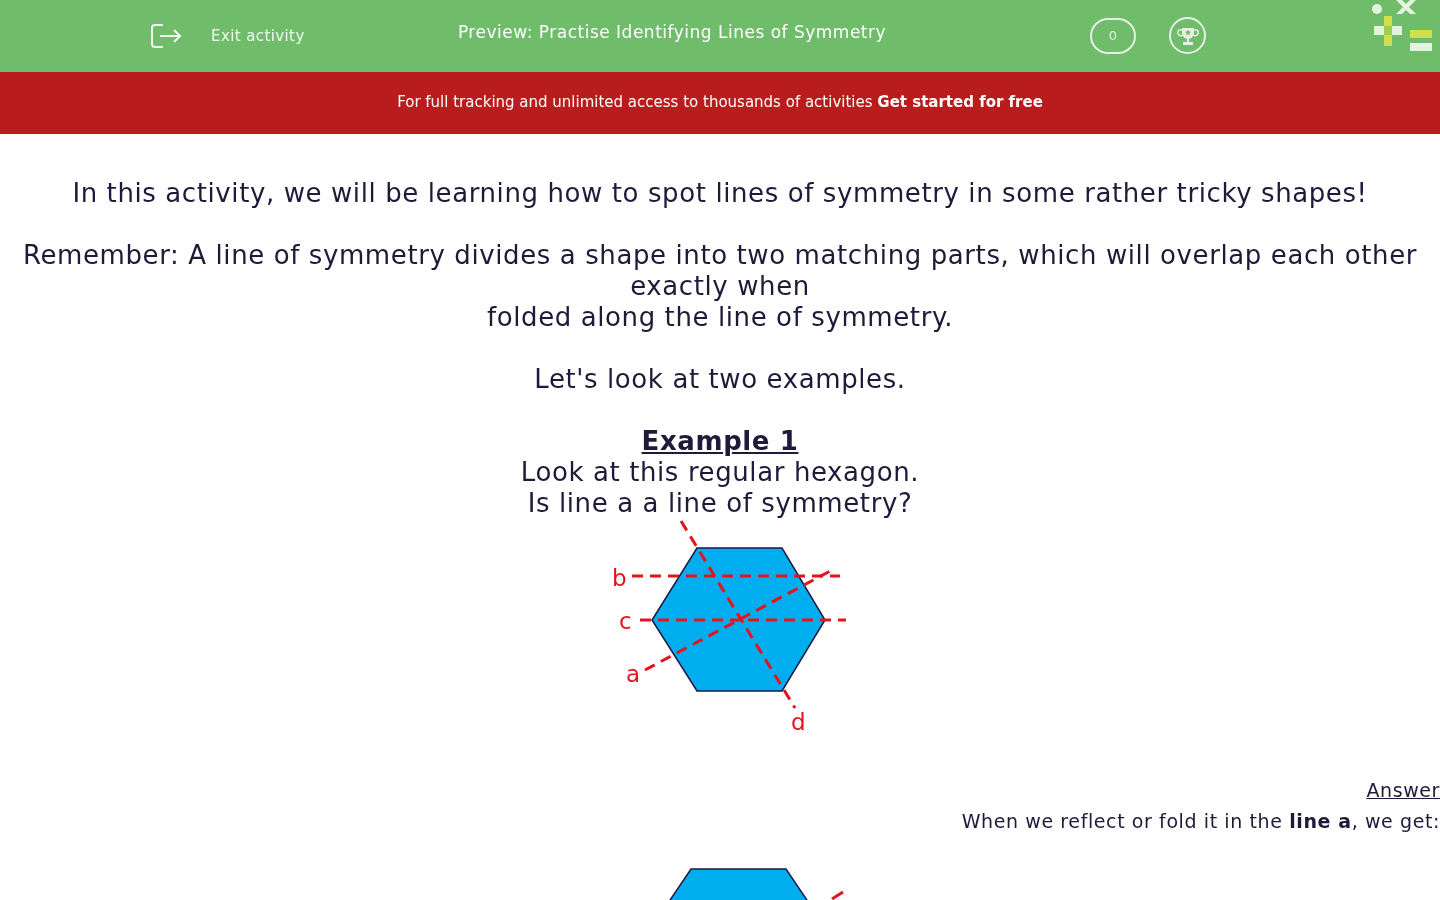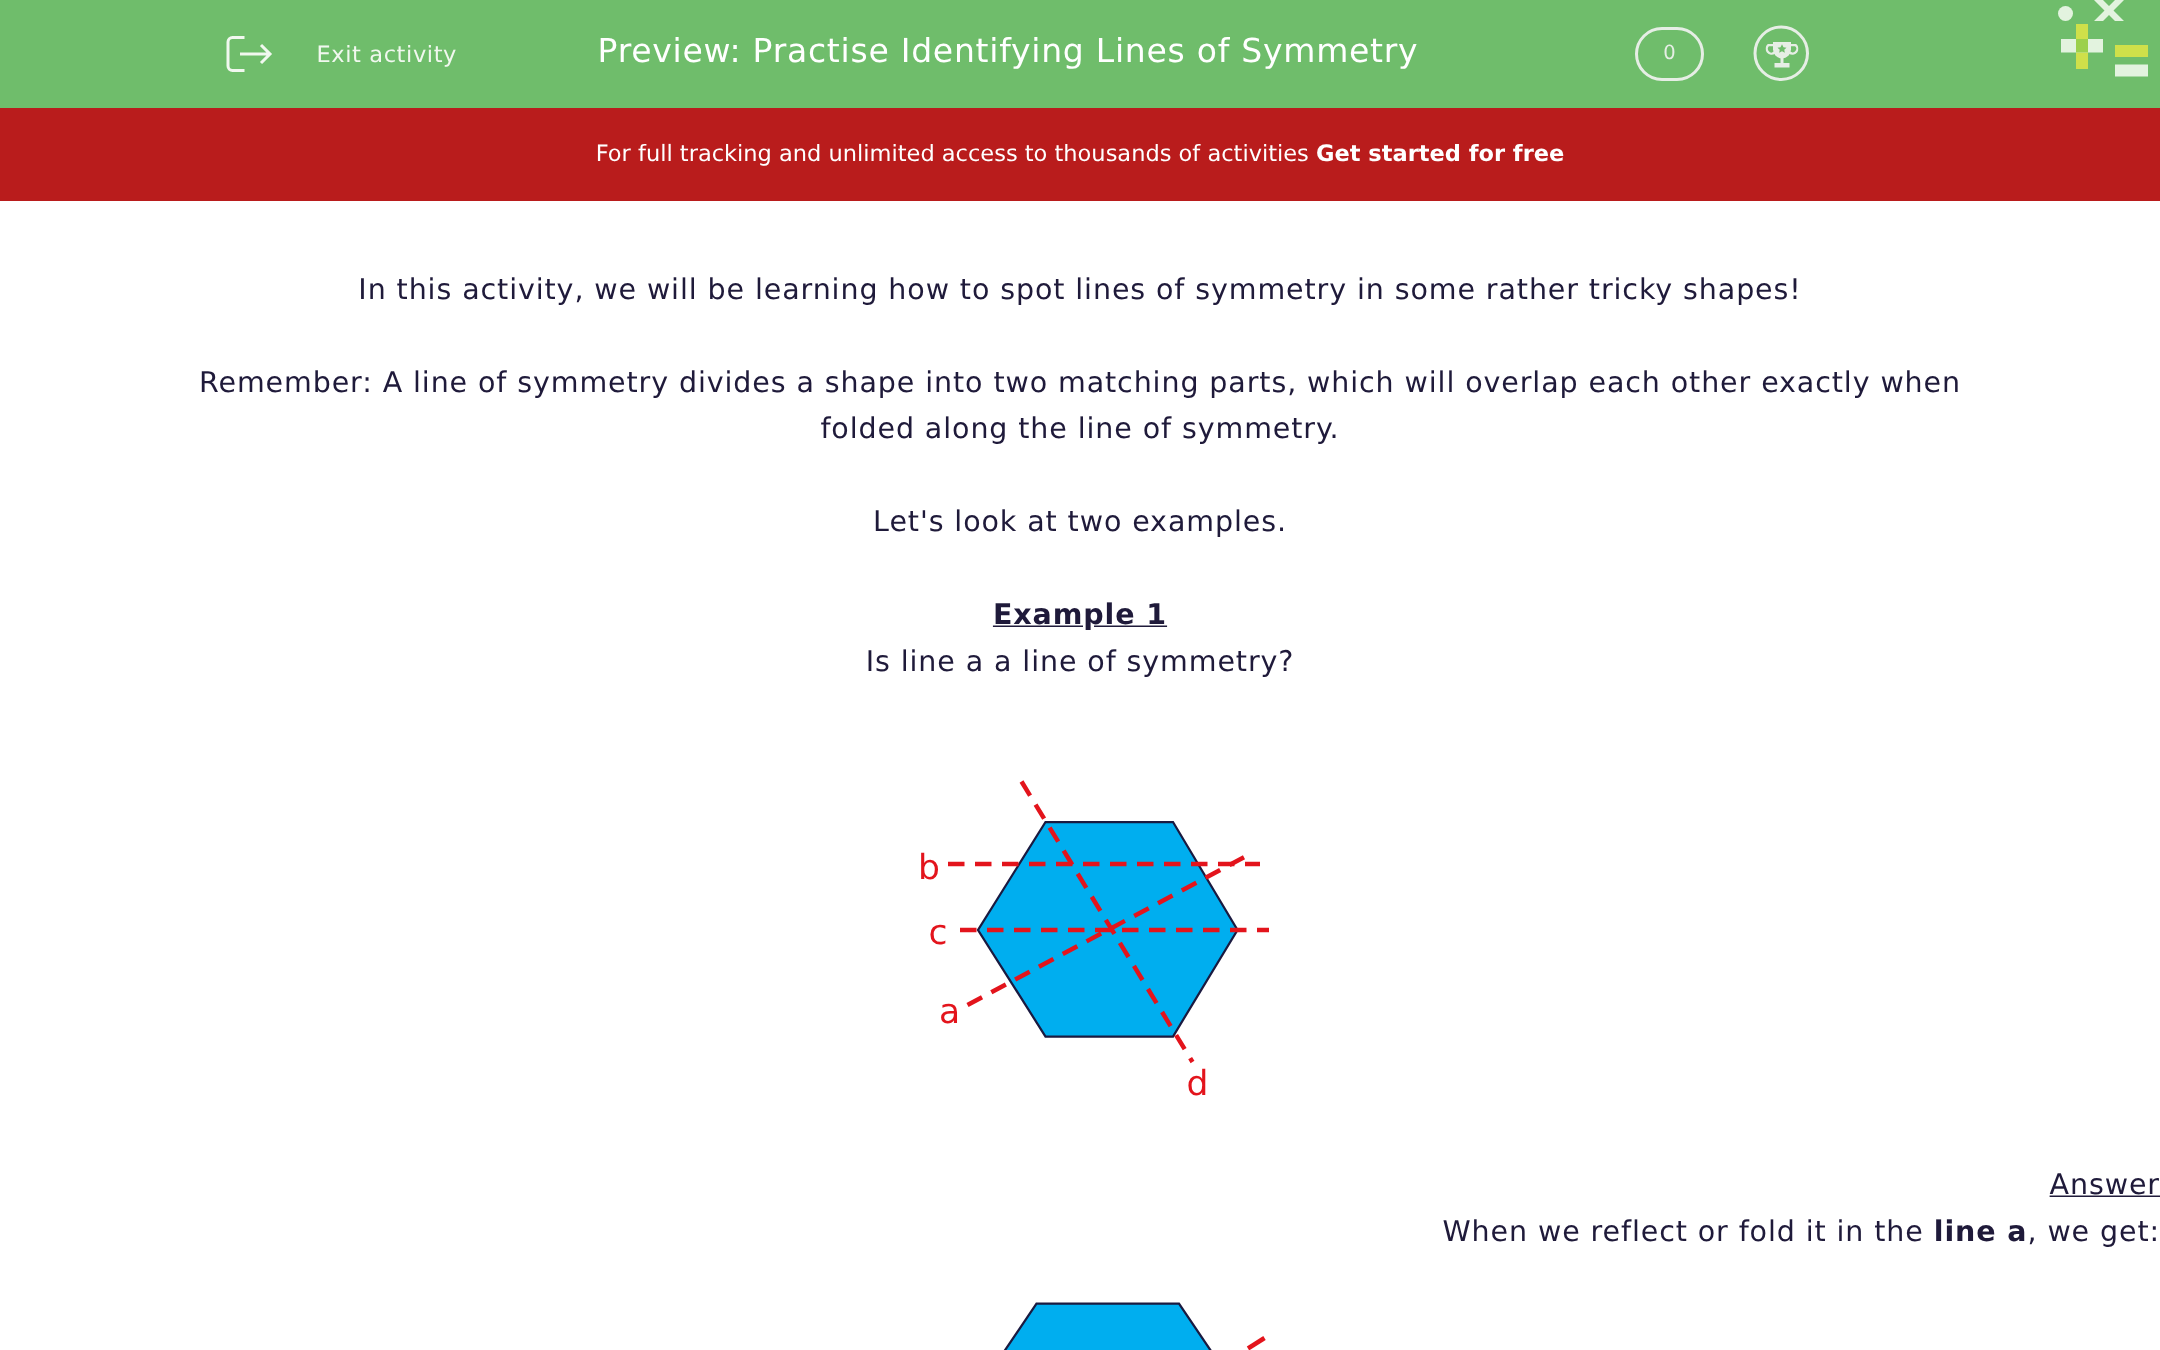--- a/index.html
+++ b/index.html
@@ -3,29 +3,29 @@
 <meta charset="utf-8">
 <style>
   * { box-sizing: border-box; margin: 0; padding: 0; }
   html, body { width: 1440px; height: 900px; overflow: hidden; background: #ffffff; }
   body { font-family: "DejaVu Sans", sans-serif; color: #1f1a3a; position: relative; }
 
   .topbar { position: absolute; left: 0; top: 0; width: 1440px; height: 72px; background: #6fbd6b; }
   .exit { position: absolute; left: 149px; top: 20px; height: 32px; display: flex; align-items: center; cursor: pointer; }
   .exit svg { width: 34px; height: 30px; }
   .exit span { margin-left: 28px; font-size: 15px; color: #f1f8ef; letter-spacing: 0.4px; }
-  .title { position: absolute; left: 0; width: 1344px; top: 22px; text-align: center; font-size: 22px; color: #ffffff; letter-spacing: 0.5px; }
+  .title { position: absolute; left: 0; width: 1344px; top: 22px; text-align: center; font-size: 17px; color: #ffffff; letter-spacing: 0.5px; }
   .score { position: absolute; left: 1090px; top: 18px; width: 46px; height: 36px; border: 2px solid #e6eee5; border-radius: 18px; text-align: center; line-height: 32px; color: #e6eee5; font-size: 13px; }
   .trophy { position: absolute; left: 1169px; top: 17px; width: 37px; height: 37px; border: 2px solid #e6eee5; border-radius: 50%; display: flex; align-items: center; justify-content: center; }
   .logo { position: absolute; left: 1366px; top: 0; width: 74px; height: 56px; }
 
   .promo { position: absolute; left: 0; top: 72px; width: 1440px; height: 62px; background: #b91c1c; color: #ffffff; font-size: 15px; text-align: center; line-height: 60px; }
   .promo b { font-weight: bold; cursor: pointer; }
 
-  .content { position: absolute; left: 0; top: 178px; width: 1440px; text-align: center; font-size: 19px; line-height: 31px; letter-spacing: 0.6px; color: #1f1a3a; }
+  .content { position: absolute; left: 0; top: 178px; width: 1440px; text-align: center; font-size: 26px; line-height: 31px; letter-spacing: 0.6px; color: #1f1a3a; }
   .content p { margin: 0; }
   .content .gap { height: 31px; }
   .content b { font-weight: normal; }
   .content u { font-weight: bold; text-decoration: underline; }
 
   .fig1 { position: absolute; left: 590px; top: 505px; width: 280px; height: 240px; }
   .answer { position: absolute; left: 0; top: 775px; width: 1440px; text-align: right; font-size: 19px; line-height: 31px; letter-spacing: 0.6px; }
   .fig2 { position: absolute; left: 600px; top: 860px; width: 280px; height: 40px; }
 </style>
 </head>
@@ -68,20 +68,21 @@
 <div class="content">
   <p>In this activity, we will be learning how to spot lines of symmetry in some rather tricky shapes!</p>
   <div class="gap"></div>
   <p>
     <span>Remember: A line of symmetry divides a shape into </span><b>two matching parts,</b><span> which will overlap each other exactly when </span><br><b>folded</b><span> along the line of symmetry.</span>
   </p>
   <div class="gap"></div>
   <p>Let's look at two examples.</p>
   <div class="gap"></div>
   <p><u>Example 1</u></p>
+  <p><span>Look at this </span><b>regular hexagon</b><span>.</span></p>
   <p><span>Is </span><b>line a</b><span> a line of symmetry?</span></p>
 </div>
 
 <svg class="fig1" viewBox="590 505 280 240">
   <polygon points="697,548 782,548 825,620 782,691 697,691 652,620" fill="#00aeef" stroke="#1a1a40" stroke-width="1.5"></polygon>
   <g stroke="#e3141c" stroke-width="3" stroke-dasharray="11,7" fill="none">
     <line x1="632" y1="576" x2="840" y2="576"></line>
     <line x1="640" y1="620" x2="846" y2="620"></line>
     <line x1="645" y1="670" x2="834" y2="569"></line>
     <line x1="681" y1="521" x2="795" y2="708"></line>

